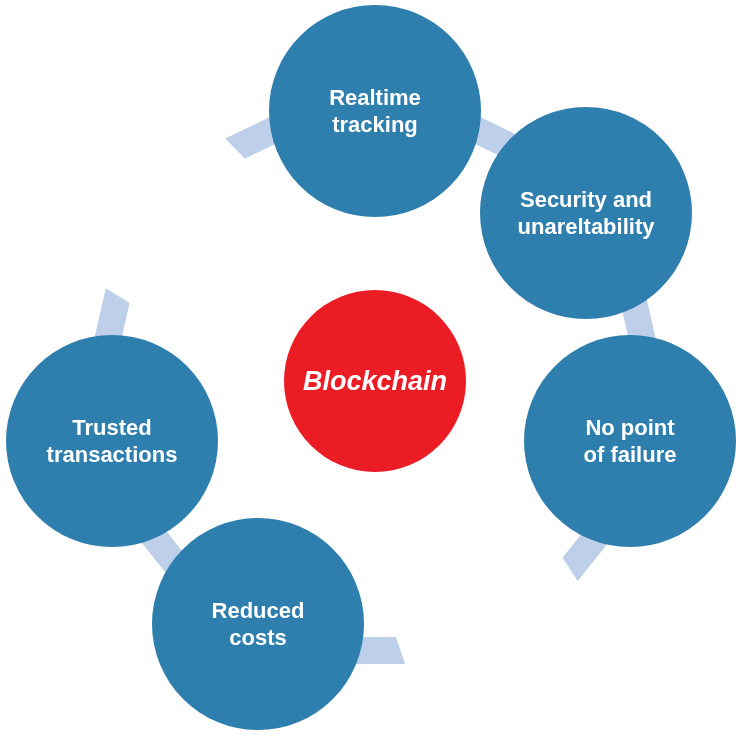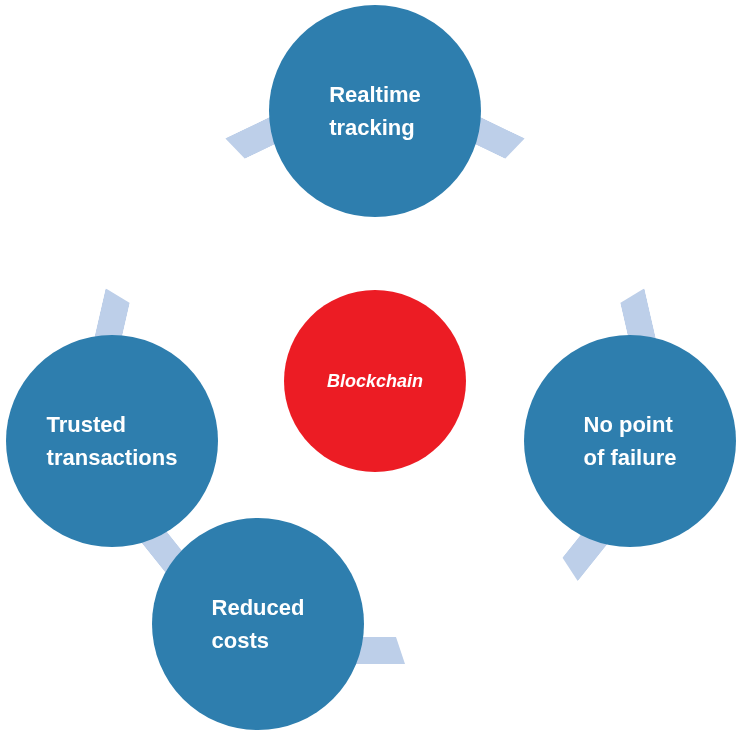--- a/index.html
+++ b/index.html
@@ -46,22 +46,22 @@
     background: var(--node-fill);
     display: flex;
     align-items: center;
     justify-content: center;
     z-index: 2;
   }
   .node-label {
     color: var(--label-color);
     font-weight: bold;
     font-size: 22px;
-    line-height: 33px;
-    text-align: left;
+    line-height: 27px;
+    text-align: center;
     white-space: pre-line;
   }
   .n1 { left: 269px; top:   5px; }
   .n2 { left: 480px; top: 107px; }
   .n3 { left: 524px; top: 335px; }
   .n4 { left: 386px; top: 518px; }
   .n5 { left: 152px; top: 518px; }
   .n6 { left:   6px; top: 335px; }
   .n7 { left:  58px; top: 107px; }
 
@@ -76,21 +76,21 @@
     background: var(--center-fill);
     display: flex;
     align-items: center;
     justify-content: center;
     z-index: 3;
   }
   .center-label {
     color: var(--label-color);
     font-weight: bold;
     font-style: italic;
-    font-size: 18px;
+    font-size: 27px;
     text-align: center;
   }
 </style>
 </head>
 <body>
 
 <div class="canvas">
 
   <div class="conn conn1"></div>
   <div class="conn conn2"></div>
@@ -98,20 +98,24 @@
   <div class="conn conn4"></div>
   <div class="conn conn5"></div>
   <div class="conn conn6"></div>
   <div class="conn conn7"></div>
 
   <div class="node n1">
     <div class="node-label">Realtime
 tracking</div>
   </div>
 
+  <div class="node n2">
+    <div class="node-label">Security and
+unareltability</div>
+  </div>
 
   <div class="node n3">
     <div class="node-label">No point
 of failure</div>
   </div>
 
 
   <div class="node n5">
     <div class="node-label">Reduced
 costs</div>

